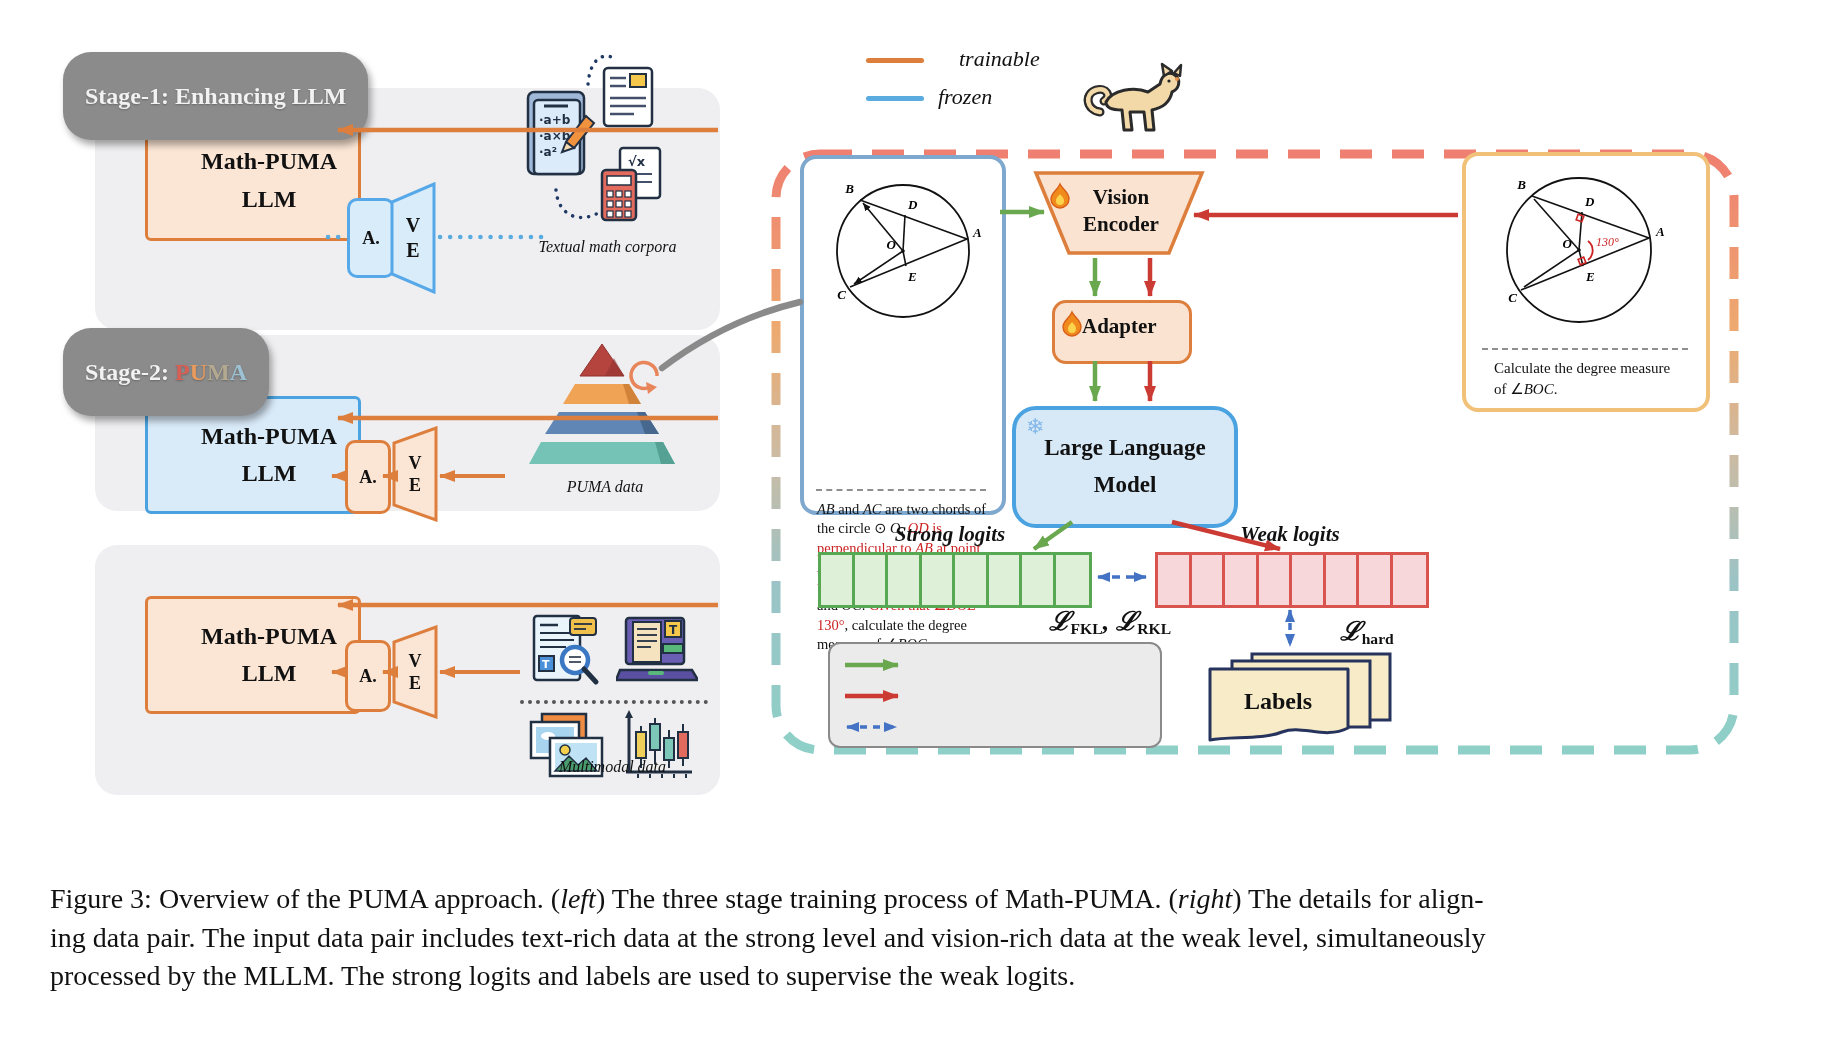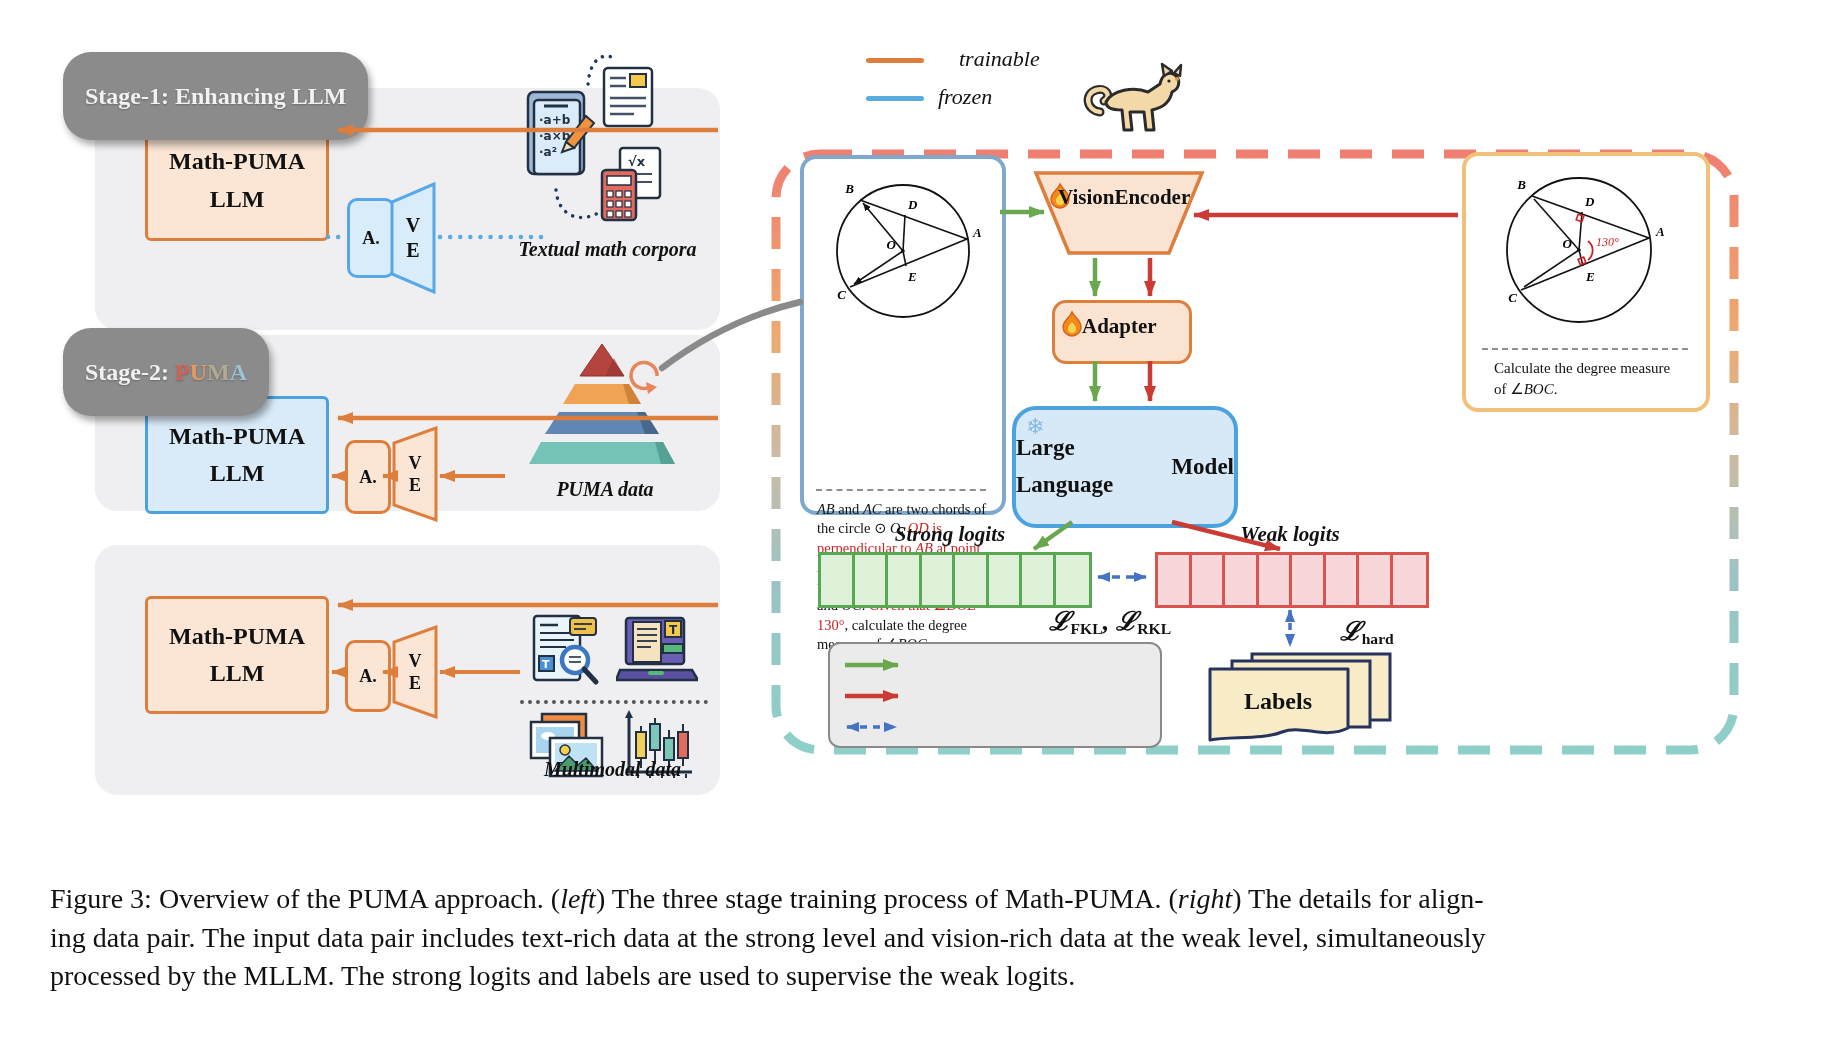--- a/index.html
+++ b/index.html
@@ -6,31 +6,31 @@
   #canvas{position:relative;width:1830px;height:1038px;background:#ffffff;overflow:hidden;
           font-family:"Liberation Serif",serif;color:#111;}
   .abs{position:absolute;}
   .panel{position:absolute;background:#efeff1;border-radius:22px;}
   .pill{position:absolute;background:#8b8b8b;border-radius:28px;color:#f2f2f2;
         font-weight:bold;font-size:24px;display:flex;align-items:center;justify-content:center;
         box-shadow:3px 5px 7px rgba(0,0,0,.35);white-space:nowrap;padding:18px 22px;z-index:6;
         text-shadow:0 1px 2px rgba(0,0,0,.25);}
   .llmbox{position:absolute;border-radius:6px;display:flex;flex-direction:column;
           align-items:center;justify-content:center;font-weight:bold;font-size:24px;
-          line-height:1.55;z-index:5;text-align:center;}
+          line-height:1.55;z-index:5;text-align:center;padding-left:32px;}
   .llm-orange{background:#fbe5d4;border:3.5px solid #dd7e3c;}
   .llm-blue{background:#d9eaf8;border:3.5px solid #4aa3e0;}
   .abox{position:absolute;border-radius:10px;display:flex;align-items:center;justify-content:center;
         font-weight:bold;font-size:18px;z-index:5;}
   .a-blue{background:#d9ecfa;border:3px solid #56a8e8;}
   .a-orange{background:#fbe5d4;border:3px solid #dd7e3c;}
   .vewrap{position:absolute;z-index:5;}
   .ve-letters{position:absolute;left:0;top:0;width:100%;height:100%;display:flex;flex-direction:column;
         align-items:center;justify-content:center;font-weight:bold;font-size:20px;line-height:1.25;}
-  .datacap{position:absolute;font-weight:bold;font-style:italic;font-size:20px;white-space:nowrap;z-index:6;}
+  .datacap{position:absolute;font-weight:normal;font-style:italic;font-size:16px;white-space:nowrap;z-index:6;}
   .card{position:absolute;background:#ffffff;border-radius:16px;z-index:8;}
   .divider{border-top:2.5px dashed #8f8f8f;}
   .probtext{font-size:14.5px;line-height:1.33;}
   .seg-i{font-style:italic;}
   .seg-red{color:#cc2222;}
   .seg-sub{font-size:.6em;font-weight:bold;vertical-align:-0.25em;font-style:normal;}
   .flowbox{position:absolute;background:#ebebeb;border:2.5px solid #8a8a8a;border-radius:12px;z-index:8;}
   .flowlabel{position:absolute;font-style:italic;font-size:18px;white-space:nowrap;}
   .logitlabel{position:absolute;font-weight:bold;font-style:italic;font-size:21px;white-space:nowrap;z-index:8;}
   .lossl{position:absolute;font-weight:bold;font-size:26px;z-index:8;white-space:nowrap;font-style:italic;}
@@ -42,21 +42,21 @@
   .rowR{background:#f8d7da;border:3px solid #d9534f;}
   .rowR .cell{border-right-color:#d9534f;}
   .tleg{position:absolute;font-style:italic;font-size:22px;white-space:nowrap;}
   .tleg-line{position:absolute;height:5px;border-radius:3px;}
   .gl{font-weight:bold;font-size:64px;letter-spacing:4px;-webkit-background-clip:text;background-clip:text;color:transparent;}
   .g1{background-image:linear-gradient(135deg,#e4574f,#f08a72);}
   .g2{background-image:linear-gradient(135deg,#ee8b4e,#f7cf9e);}
   .g3{background-image:linear-gradient(135deg,#cbb48b,#8fa7c1);}
   .g4{background-image:linear-gradient(135deg,#9fc0d8,#cfe0e8);}
   .icon{position:absolute;z-index:6;}
-  .vebig-text{position:absolute;z-index:9;display:flex;flex-direction:row;align-items:center;
+  .vebig-text{position:absolute;z-index:9;display:flex;flex-direction:column;align-items:center;
         font-weight:bold;font-size:21px;line-height:1.3;}
   .caption{position:absolute;font-size:28px;line-height:1.38;z-index:4;}
   .fig-pt{font-style:italic;font-weight:bold;font-size:13px;font-family:"Liberation Serif",serif;}
   .snow{color:#85b8e8;font-size:22px;font-family:"DejaVu Sans",sans-serif;}
 </style>
 </head>
 <body>
 
 <div id="canvas">
 
@@ -335,21 +335,21 @@
 
   <div class="abs" style="left:1052px;top:300px;width:134px;height:58px;background:#fae3d0;border:3.5px solid #dd7e3c;border-radius:14px;z-index:8;"></div>
   <svg class="abs" style="left:1060px;top:310px;z-index:9;" width="24" height="28">
     <path d="M12,2 C15,8 21,10 21,17 A9,9 0 1 1 3,17 C3,11 9,9 12,2 Z" fill="#f08a1d" stroke="#d95f18" stroke-width="1.4"></path>
     <path d="M12,12 C14,15 16,15.5 16,19 A4,4 0 1 1 8,19 C8,15.5 10,15 12,12 Z" fill="#fcd34d"></path>
   </svg>
   <div class="abs" style="left:1082px;top:314px;width:100px;font-weight:bold;font-size:21px;z-index:9;"><span>Adapter</span></div>
 
   <div class="abs" style="left:1012px;top:406px;width:218px;height:114px;background:#d7e8f6;border:4px solid #4aa3e0;border-radius:24px;z-index:8;">
     <div class="abs snow" style="left:10px;top:4px;">❄</div>
-    <div class="abs" style="left:0;top:0;width:100%;height:100%;display:flex;flex-direction:row;align-items:center;justify-content:center;font-weight:bold;font-size:23px;line-height:1.6;">
+    <div class="abs" style="left:0;top:0;width:100%;height:100%;display:flex;flex-direction:column;align-items:center;justify-content:center;font-weight:bold;font-size:23px;line-height:1.6;">
       <span>Large Language</span>
       <span>Model</span>
     </div>
   </div>
 
   <div class="logitlabel" style="left:870px;top:522px;width:160px;text-align:center;"><span>Strong logits</span></div>
   <div class="logitlabel" style="left:1210px;top:522px;width:160px;text-align:center;"><span>Weak logits</span></div>
   <div class="row8 rowG" style="left:818px;top:552px;width:268px;height:50px;">
     <div class="cell"></div>
       <div class="cell"></div>

